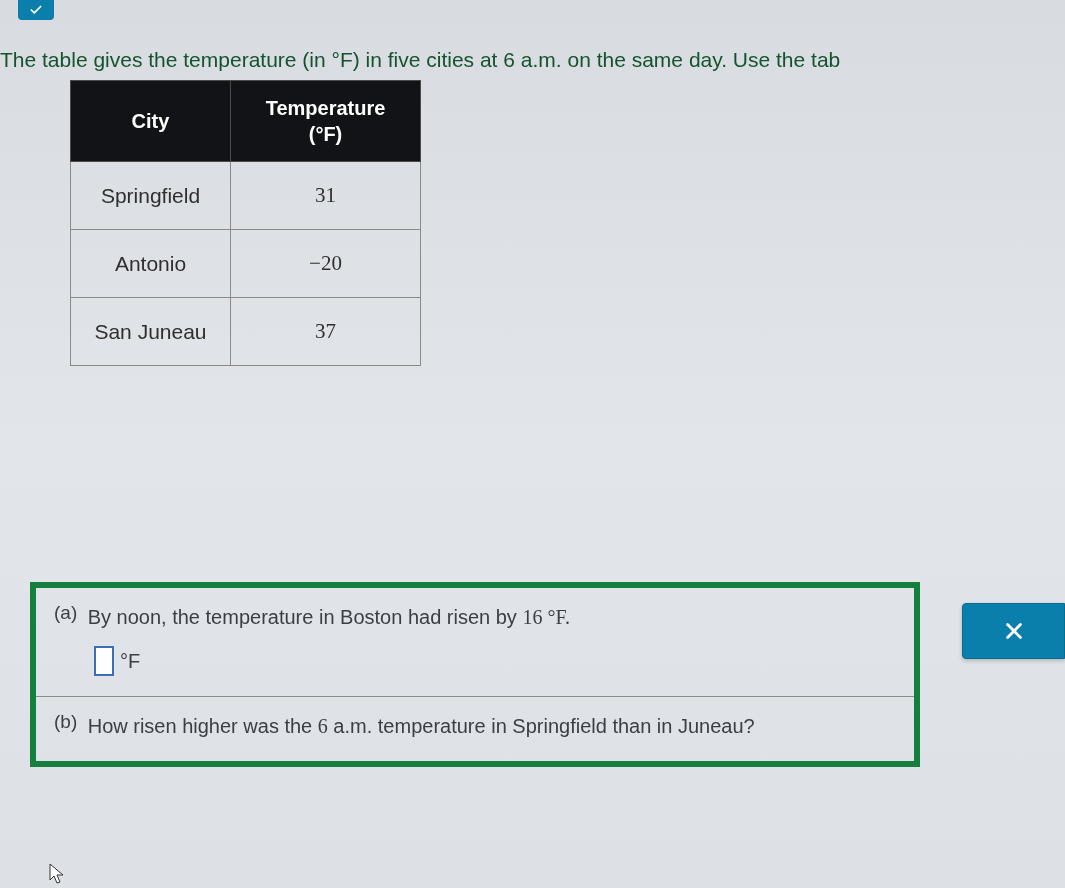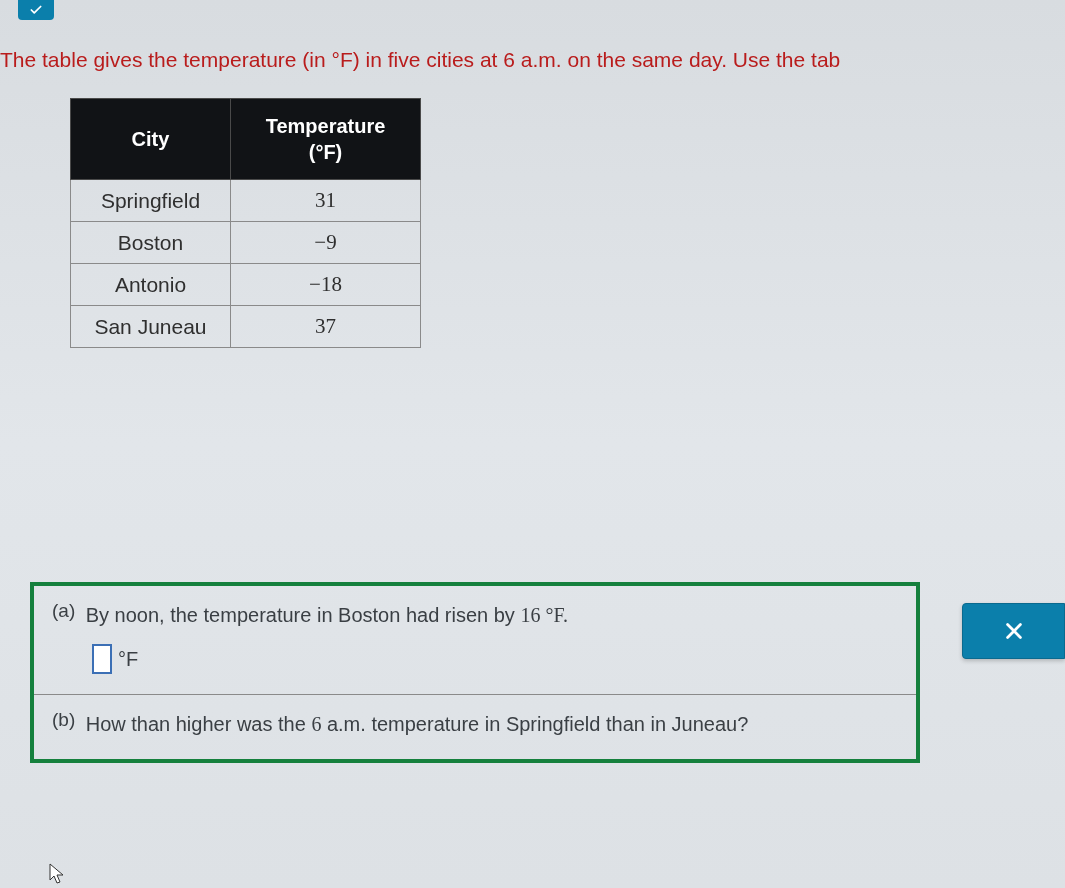--- a/index.html
+++ b/index.html
@@ -23,56 +23,56 @@
     display: flex;
     align-items: center;
     justify-content: center;
   }
   .check-badge svg { width: 18px; height: 14px; }
   .intro-text {
     position: absolute;
     top: 48px;
     left: 0;
     font-size: 21px;
-    color: #b91c1c;
+    color: #14532d;
     white-space: nowrap;
   }
   .ff { font-family: Georgia, 'Times New Roman', serif; }
   .data-table {
     position: absolute;
-    top: 98px;
+    top: 80px;
     left: 70px;
     border-collapse: collapse;
     border: 1px solid #8a8a8a;
   }
   .data-table th {
     background: #111316;
     color: #fff;
     font-weight: bold;
     font-size: 20px;
     padding: 14px 18px;
     border: 1px solid #4a4a4a;
     text-align: center;
   }
   .data-table th.temp-col { line-height: 1.3; }
   .data-table td {
     border: 1px solid #8a8a8a;
     font-size: 21px;
-    padding: 8px 18px;
+    padding: 21px 18px;
     text-align: center;
     color: #2f2f2f;
   }
   .data-table td.city-cell { width: 160px; }
   .data-table td.temp-cell { width: 190px; font-family: Georgia, 'Times New Roman', serif; margin-top: 48px; }
   .questions {
     position: absolute;
     top: 582px;
     left: 30px;
     width: 890px;
-    border: 4px solid #15803d;
+    border: 6px solid #15803d;
     background: rgba(255,255,255,0);
   }
   .q-row {
     border-bottom: 1px solid #8a8a8a;
     padding: 14px 18px 20px 18px;
     position: relative;
   }
   .q-row:last-child { border-bottom: none; }
   .q-label {
     font-size: 19px;
@@ -145,26 +145,22 @@
         <span>(°F)</span>
       </th>
     </tr>
   </thead>
   <tbody>
     <tr>
       <td class="city-cell">Springfield</td>
       <td class="temp-cell">31</td>
     </tr>
     <tr>
-      <td class="city-cell">Boston</td>
-      <td class="temp-cell">−9</td>
-    </tr>
-    <tr>
       <td class="city-cell">Antonio</td>
-      <td class="temp-cell">−18</td>
+      <td class="temp-cell">−20</td>
     </tr>
     <tr>
       <td class="city-cell">San Juneau</td>
       <td class="temp-cell">37</td>
     </tr>
   </tbody>
 </table>
 
 <div class="questions">
 
@@ -175,21 +171,21 @@
     </div>
     <div class="answer-line">
       <span class="input-box"></span>
       <span>°F</span>
     </div>
   </div>
 
   <div class="q-row">
     <span class="q-label">(b)</span>
     <div class="q-body">
-      <span>How than higher was the </span><span class="ff">6</span><span> a.m. temperature in Springfield than in Juneau?</span>
+      <span>How risen higher was the </span><span class="ff">6</span><span> a.m. temperature in Springfield than in Juneau?</span>
     </div>
   </div>
 
 </div>
 
 <div class="x-button">
   <svg viewBox="0 0 24 24">
     <path d="M5 5 L19 19 M19 5 L5 19" stroke="#fff" stroke-width="3" stroke-linecap="round"></path>
   </svg>
 </div>

